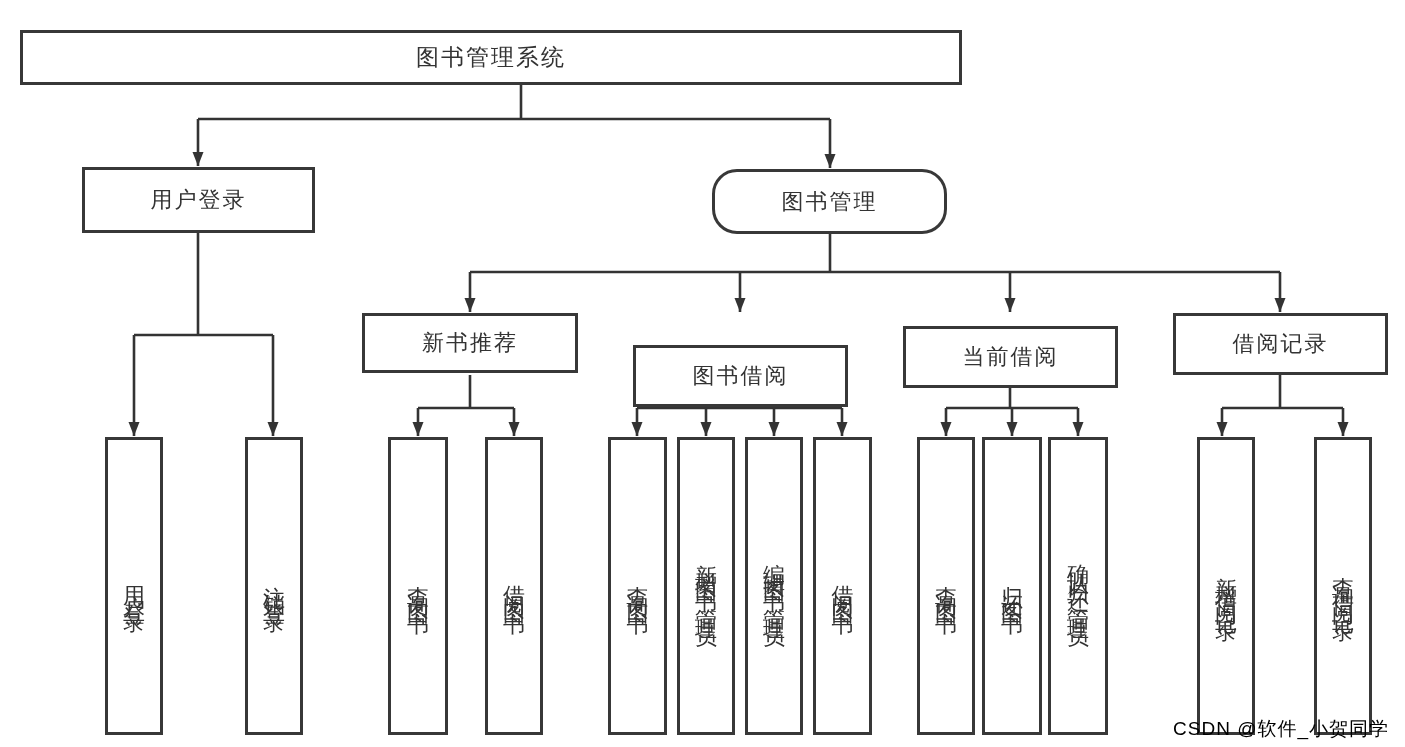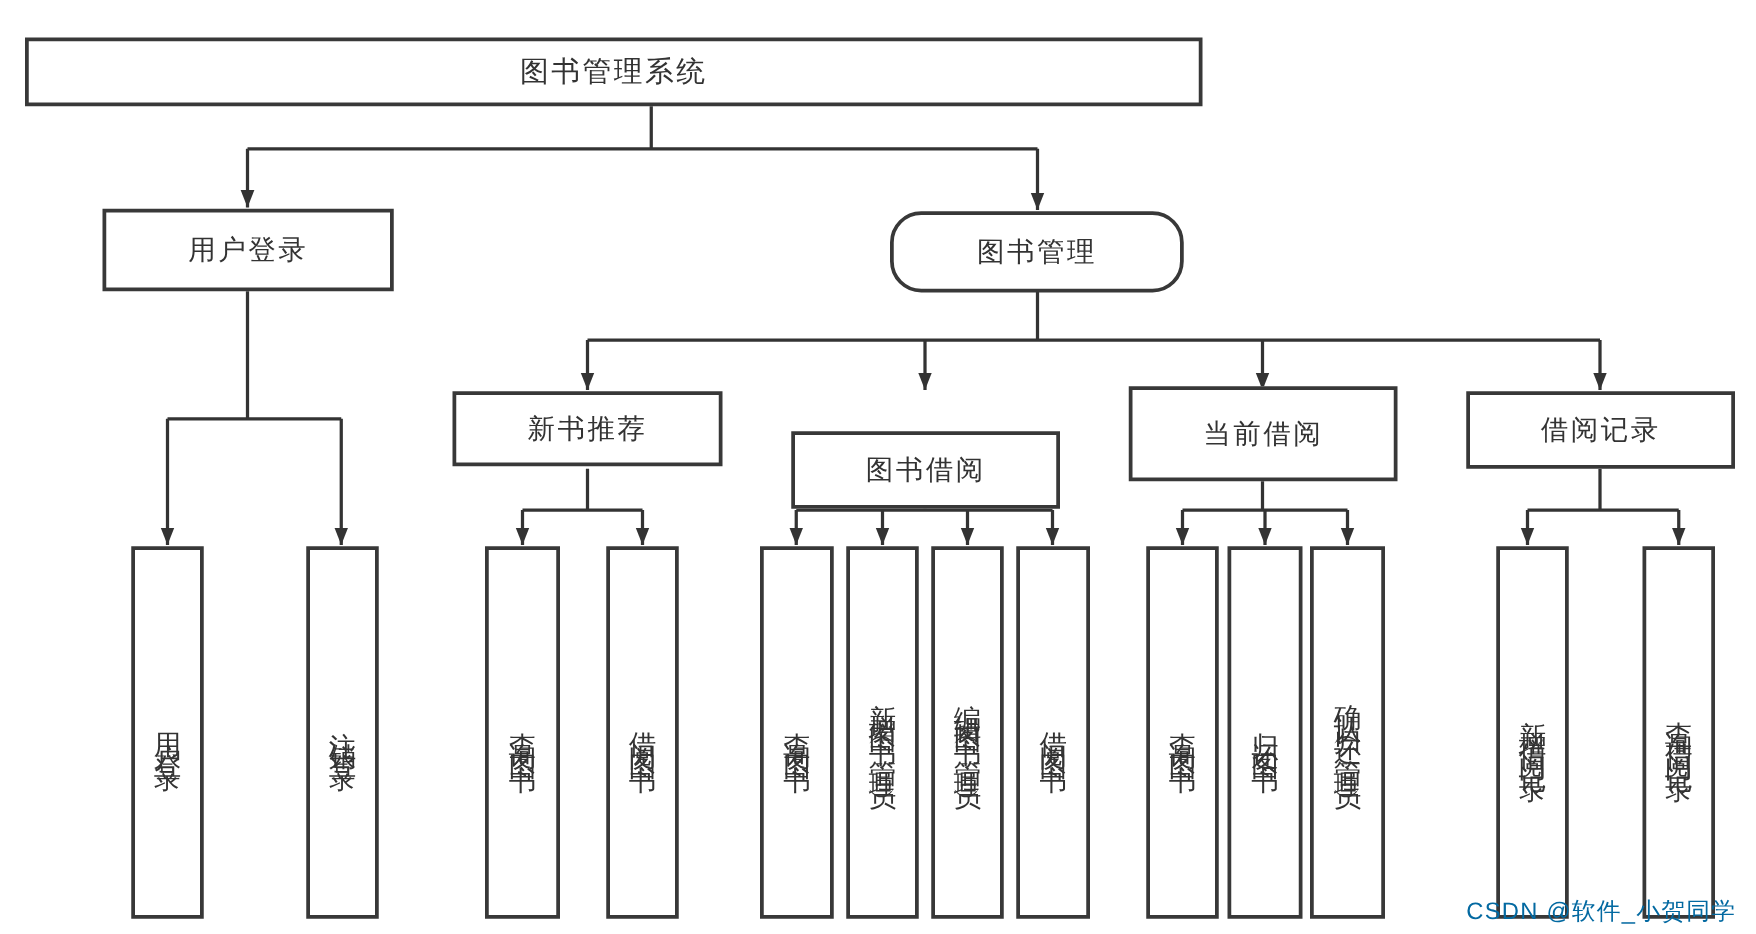--- a/index.html
+++ b/index.html
@@ -14,21 +14,21 @@
     display:flex;align-items:center;justify-content:center;
   }
   .h-label{font-size:22px;letter-spacing:2px;white-space:nowrap;}
   .root-label{font-size:23px;letter-spacing:2px;}
   .v-label{
     writing-mode:vertical-rl;text-orientation:mixed;
     font-size:22px;line-height:1;letter-spacing:9px;white-space:nowrap;
   }
   .watermark{
     position:absolute;z-index:10;top:716px;right:16px;
-    font-size:19px;letter-spacing:1px;color:#0369a1;white-space:nowrap;
+    font-size:19px;letter-spacing:1px;color:#000000;white-space:nowrap;
   }
 </style>
 </head>
 <body>
 
 <div class="canvas">
 
   <svg class="lines" width="1405" height="747" viewBox="0 0 1405 747">
     <defs>
       <marker id="ah" markerUnits="userSpaceOnUse" markerWidth="16" markerHeight="14" refX="14" refY="7" orient="auto">
@@ -79,21 +79,21 @@
     </g>
   </svg>
 
   <div class="box root-label" style="left:20px;top:30px;width:942px;height:55px;text-align:right;">图书管理系统</div>
 
   <div class="box h-label" style="left:82px;top:167px;width:233px;height:66px;">用户登录</div>
   <div class="box h-label" style="left:712px;top:169px;width:235px;height:65px;border-radius:25px;">图书管理</div>
 
   <div class="box h-label" style="left:362px;top:313px;width:216px;height:60px;">新书推荐</div>
   <div class="box h-label" style="left:633px;top:313px;width:215px;height:62px;margin-top:32px;">图书借阅</div>
-  <div class="box h-label" style="left:903px;top:309px;width:215px;height:76px;">当前借阅</div>
+  <div class="box h-label" style="left:903px;top:326px;width:215px;height:62px;">当前借阅</div>
   <div class="box h-label" style="left:1173px;top:313px;width:215px;height:62px;">借阅记录</div>
 
   <div class="box" style="left:105px;top:437px;width:58px;height:298px;">
     <span class="v-label">用户登录</span>
   </div>
   <div class="box" style="left:245px;top:437px;width:58px;height:298px;">
     <span class="v-label">注销登录</span>
   </div>
 
   <div class="box" style="left:388px;top:437px;width:60px;height:298px;">

